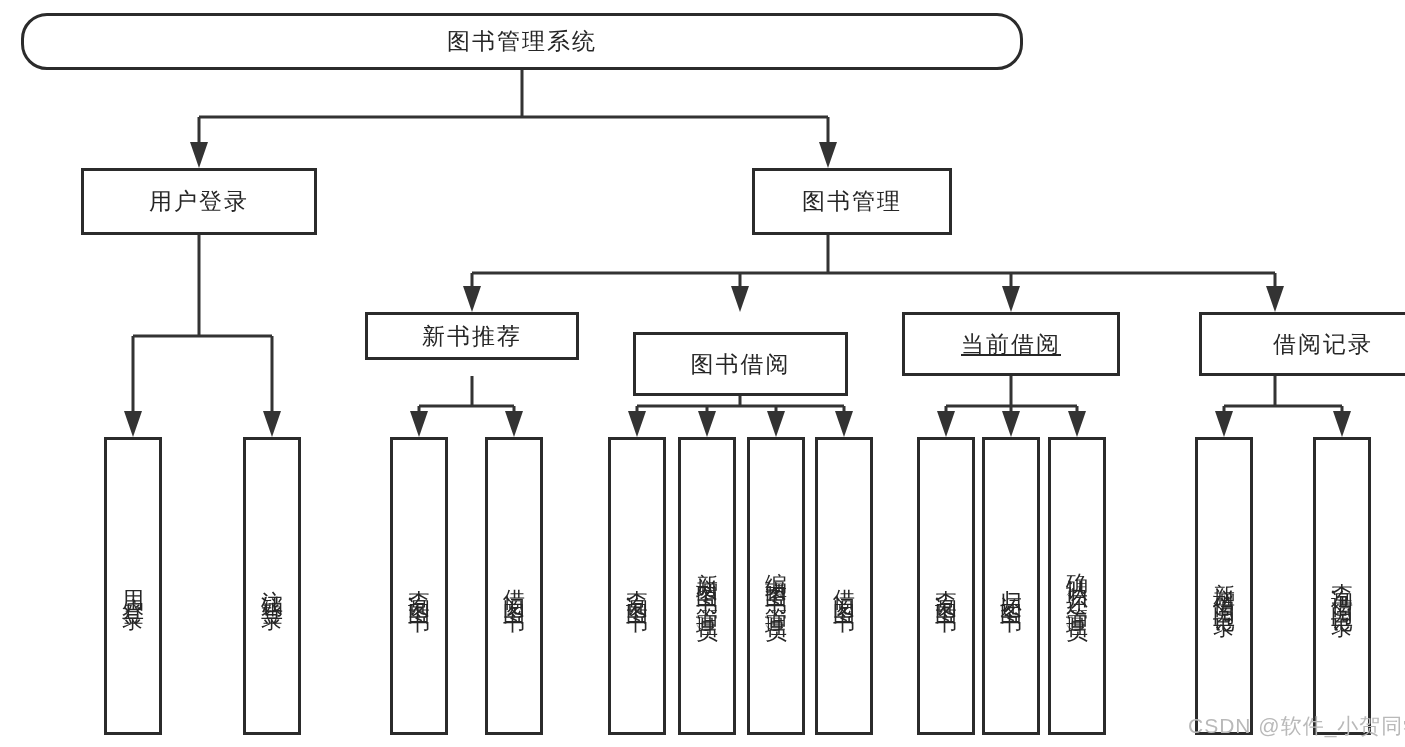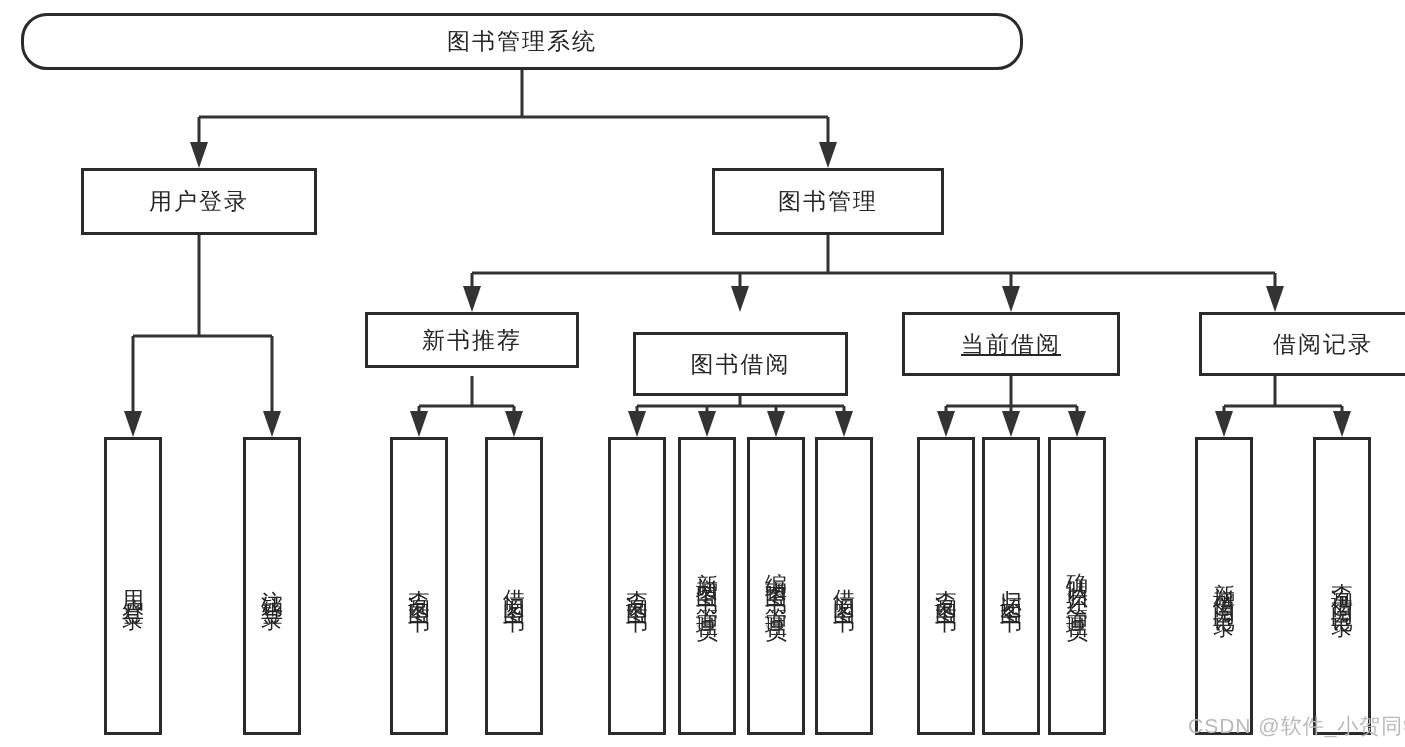--- a/index.html
+++ b/index.html
@@ -86,23 +86,23 @@
     <polygon points="937,411 955,411 946,437" fill="#333333"></polygon>
     <polygon points="1002,411 1020,411 1011,437" fill="#333333"></polygon>
     <polygon points="1068,411 1086,411 1077,437" fill="#333333"></polygon>
     <polygon points="1215,411 1233,411 1224,437" fill="#333333"></polygon>
     <polygon points="1333,411 1351,411 1342,437" fill="#333333"></polygon>
   </svg>
 
   <div class="box h-label" style="left:21px; top:13px; width:1002px; height:57px;border-radius:26px;">图书管理系统</div>
 
   <div class="box h-label" style="left:81px; top:168px; width:236px; height:67px;">用户登录</div>
-  <div class="box h-label" style="left:712px; top:168px; width:232px; height:67px;text-align:right;">图书管理</div>
+  <div class="box h-label" style="left:752px; top:168px; width:200px; height:67px;text-align:right;">图书管理</div>
 
-  <div class="box h-label" style="left:365px; top:312px; width:214px; height:56px;">新书推荐</div>
+  <div class="box h-label" style="left:365px; top:312px; width:214px; height:48px;">新书推荐</div>
   <div class="box h-label" style="left:633px; top:312px; width:215px; height:64px;margin-top:20px;">图书借阅</div>
   <div class="box h-label" style="left:902px; top:312px; width:218px; height:64px;text-decoration:underline;">当前借阅</div>
   <div class="box h-label" style="left:1171px; top:312px; width:248px; height:64px;margin-left:28px;">借阅记录</div>
 
   <div class="box leaf" style="left:104px; top:437px; width:58px; height:298px;">用户登录</div>
   <div class="box leaf" style="left:243px; top:437px; width:58px; height:298px;">注销登录</div>
 
   <div class="box leaf" style="left:390px; top:437px; width:58px; height:298px;">查询图书</div>
   <div class="box leaf" style="left:485px; top:437px; width:58px; height:298px;">借阅图书</div>
 

